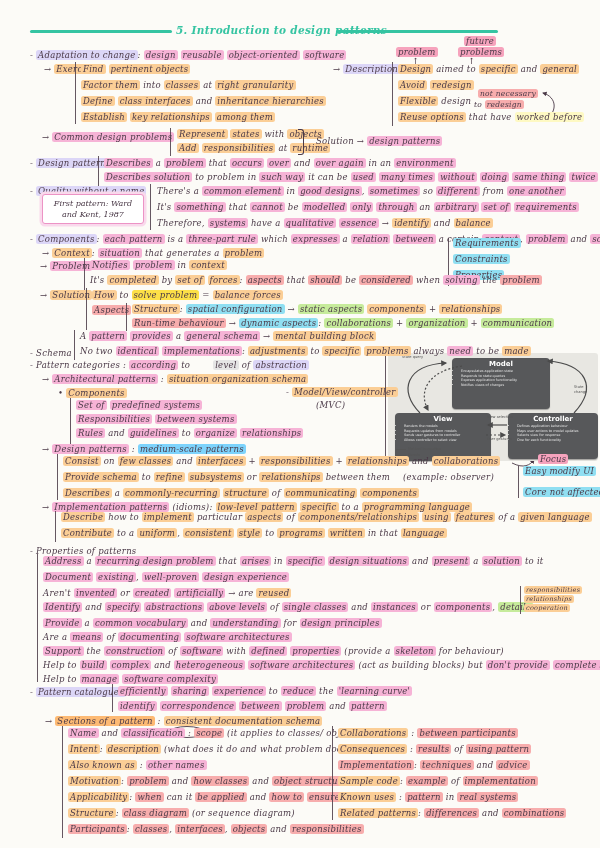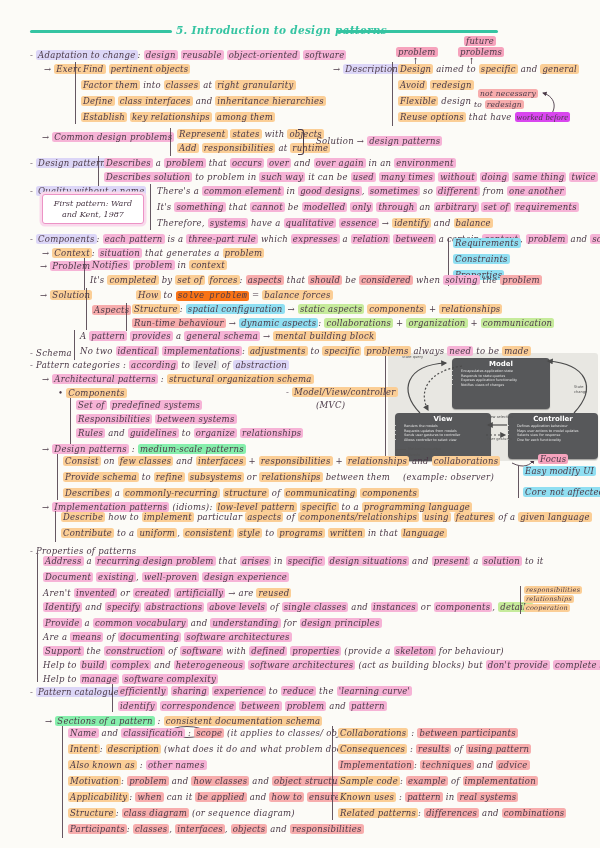--- a/index.html
+++ b/index.html
@@ -114,21 +114,21 @@
     <div class="t" style="left: 81px; top: 80px;"><span class="hl" style="background: rgb(251, 206, 150);">Factor them</span><span> into </span><span class="hl" style="background: rgb(251, 206, 150);">classes</span><span> at </span><span class="hl" style="background: rgb(251, 206, 150);">right granularity</span></div>
     <div class="t" style="left: 81px; top: 96px;"><span class="hl" style="background: rgb(251, 206, 150);">Define</span><span> </span><span class="hl" style="background: rgb(251, 206, 150);">class interfaces</span><span> and </span><span class="hl" style="background: rgb(251, 206, 150);">inheritance hierarchies</span></div>
     <div class="t" style="left: 81px; top: 112px;"><span class="hl" style="background: rgb(251, 206, 150);">Establish</span><span> </span><span class="hl" style="background: rgb(251, 206, 150);">key relationships</span><span> </span><span class="hl" style="background: rgb(251, 206, 150);">among them</span></div>
     <div class="t" style="left: 333px; top: 64px;"><span>→ </span><span class="hl" style="background: rgb(220, 214, 247);">Description</span><span>:</span></div>
     <div class="v" style="left: 392px; top: 62px; height: 64px;"></div>
     <div class="t" style="left: 398px; top: 64px;"><span class="hl" style="background: rgb(251, 206, 150);">Design</span><span> aimed to </span><span class="hl" style="background: rgb(251, 206, 150);">specific</span><span> and </span><span class="hl" style="background: rgb(251, 206, 150);">general</span></div>
     <div class="t" style="left: 398px; top: 80px;"><span class="hl" style="background: rgb(251, 206, 150);">Avoid</span><span> </span><span class="hl" style="background: rgb(251, 206, 150);">redesign</span></div>
     <div class="t" style="left: 398px; top: 96px;"><span class="hl" style="background: rgb(251, 206, 150);">Flexible</span><span> design</span></div>
     <div class="t" style="left: 478px; top: 88px; font-size: 7.5px;"><span class="hl" style="background: rgb(247, 173, 173);">not necessary</span></div>
     <div class="t" style="left: 474px; top: 99px; font-size: 7.5px;"><span>to </span><span class="hl" style="background: rgb(247, 173, 173);">redesign</span></div>
-    <div class="t" style="left: 398px; top: 112px;"><span class="hl" style="background: rgb(251, 206, 150);">Reuse options</span><span> that have </span><span class="hl" style="background: #d946ef; font-family: Liberation Serif, serif;">worked before</span></div>
+    <div class="t" style="left: 398px; top: 112px;"><span class="hl" style="background: rgb(251, 206, 150);">Reuse options</span><span> that have </span><span class="hl" style="background: #fef9c3;">worked before</span></div>
     <div class="t" style="left: 42px; top: 132px;"><span>→ </span><span class="hl" style="background: rgb(246, 179, 214);">Common design problems</span></div>
     <div class="v" style="left: 170px; top: 128px; height: 28px;"></div>
     <div class="t" style="left: 177px; top: 129px;"><span class="hl" style="background: rgb(251, 206, 150);">Represent</span><span> </span><span class="hl" style="background: rgb(251, 206, 150);">states</span><span> with </span><span class="hl" style="background: rgb(251, 206, 150);">objects</span></div>
     <div class="t" style="left: 177px; top: 143px;"><span class="hl" style="background: rgb(251, 206, 150);">Add</span><span> </span><span class="hl" style="background: rgb(251, 206, 150);">responsibilities</span><span> at </span><span class="hl" style="background: rgb(251, 206, 150);">runtime</span></div>
     <div class="br" style="left: 298px; top: 129px; height: 24px;"></div>
     <div class="t" style="left: 316px; top: 136px;"><span>Solution → </span><span class="hl" style="background: rgb(246, 179, 214);">design patterns</span></div>
     <div class="t" style="left: 30px; top: 158px;"><span>- </span><span class="hl" style="background: rgb(220, 214, 247);">Design pattern</span></div>
     <div class="v" style="left: 98px; top: 156px; height: 30px;"></div>
     <div class="t" style="left: 104px; top: 158px;"><span class="hl" style="background: rgb(246, 179, 214);">Describes</span><span> a </span><span class="hl" style="background: rgb(246, 179, 214);">problem</span><span> that </span><span class="hl" style="background: rgb(246, 179, 214);">occurs</span><span> </span><span class="hl" style="background: rgb(246, 179, 214);">over</span><span> and </span><span class="hl" style="background: rgb(246, 179, 214);">over again</span><span> in an </span><span class="hl" style="background: rgb(246, 179, 214);">environment</span></div>
     <div class="t" style="left: 104px; top: 172px;"><span class="hl" style="background: rgb(246, 179, 214);">Describes solution</span><span> to problem in </span><span class="hl" style="background: rgb(246, 179, 214);">such way</span><span> it can be </span><span class="hl" style="background: rgb(246, 179, 214);">used</span><span> </span><span class="hl" style="background: rgb(246, 179, 214);">many times</span><span> </span><span class="hl" style="background: rgb(246, 179, 214);">without</span><span> </span><span class="hl" style="background: rgb(246, 179, 214);">doing</span><span> </span><span class="hl" style="background: rgb(246, 179, 214);">same thing</span><span> </span><span class="hl" style="background: rgb(246, 179, 214);">twice</span></div>
@@ -146,40 +146,40 @@
     <div class="v" style="left: 448px; top: 238px; height: 48px;"></div>
     <div class="t" style="left: 453px; top: 238px;"><span class="hl" style="background: rgb(144, 223, 242);">Requirements</span></div>
     <div class="t" style="left: 453px; top: 254px;"><span class="hl" style="background: rgb(144, 223, 242);">Constraints</span></div>
     <div class="t" style="left: 453px; top: 270px;"><span class="hl" style="background: rgb(144, 223, 242);">Properties</span></div>
     <div class="t" style="left: 40px; top: 261px;"><span>→ </span><span class="hl" style="background: rgb(246, 179, 214);">Problem</span></div>
     <div class="v" style="left: 84px; top: 258px; height: 32px;"></div>
     <div class="t" style="left: 90px; top: 260px;"><span class="hl" style="background: rgb(246, 179, 214);">Notifies</span><span> </span><span class="hl" style="background: rgb(246, 179, 214);">problem</span><span> in </span><span class="hl" style="background: rgb(251, 206, 150);">context</span></div>
     <div class="t" style="left: 90px; top: 275px;"><span>It's </span><span class="hl" style="background: rgb(251, 206, 150);">completed</span><span> by </span><span class="hl" style="background: rgb(251, 206, 150);">set of</span><span> </span><span class="hl" style="background: rgb(251, 206, 150);">forces</span><span>: </span><span class="hl" style="background: rgb(247, 173, 173);">aspects</span><span> that </span><span class="hl" style="background: rgb(247, 173, 173);">should</span><span> be </span><span class="hl" style="background: rgb(247, 173, 173);">considered</span><span> when </span><span class="hl" style="background: rgb(246, 179, 214);">solving</span><span> the </span><span class="hl" style="background: rgb(247, 173, 173);">problem</span></div>
     <div class="t" style="left: 40px; top: 290px;"><span>→ </span><span class="hl" style="background: rgb(251, 206, 150);">Solution</span></div>
     <div class="v" style="left: 86px; top: 288px; height: 42px;"></div>
-    <div class="t" style="left: 92px; top: 290px;"><span class="hl" style="background: rgb(251, 206, 150); margin-left: 44px;">How</span><span> to </span><span class="hl" style="background: #f97316; font-family: Liberation Mono, monospace;">solve problem</span><span> = </span><span class="hl" style="background: rgb(251, 206, 150);">balance forces</span></div>
+    <div class="t" style="left: 92px; top: 290px;"><span class="hl" style="background: rgb(251, 206, 150);">How</span><span> to </span><span class="hl" style="background: #fde047;">solve problem</span><span> = </span><span class="hl" style="background: rgb(251, 206, 150);">balance forces</span></div>
     <div class="t" style="left: 92px; top: 305px;"><span class="hl" style="background: rgb(247, 173, 173);">Aspects</span></div>
     <div class="v" style="left: 126px; top: 303px; height: 28px;"></div>
     <div class="t" style="left: 132px; top: 304px;"><span class="hl" style="background: rgb(251, 206, 150);">Structure</span><span>: </span><span class="hl" style="background: rgb(144, 223, 242);">spatial configuration</span><span> → </span><span class="hl" style="background: rgb(198, 235, 155);">static aspects</span><span>  </span><span class="hl" style="background: rgb(251, 206, 150);">components</span><span> + </span><span class="hl" style="background: rgb(251, 206, 150);">relationships</span></div>
     <div class="t" style="left: 132px; top: 318px;"><span class="hl" style="background: rgb(247, 173, 173);">Run-time behaviour</span><span> → </span><span class="hl" style="background: rgb(144, 223, 242);">dynamic aspects</span><span>: </span><span class="hl" style="background: rgb(198, 235, 155);">collaborations</span><span> + </span><span class="hl" style="background: rgb(198, 235, 155);">organization</span><span> + </span><span class="hl" style="background: rgb(198, 235, 155);">communication</span></div>
     <div class="t" style="left: 30px; top: 348px;"><span>- Schema</span></div>
     <div class="v" style="left: 74px; top: 330px; height: 30px;"></div>
     <div class="t" style="left: 80px; top: 331px;"><span>A </span><span class="hl" style="background: rgb(246, 179, 214);">pattern</span><span> </span><span class="hl" style="background: rgb(246, 179, 214);">provides</span><span> a </span><span class="hl" style="background: rgb(246, 179, 214);">general schema</span><span> → </span><span class="hl" style="background: rgb(251, 206, 150);">mental building block</span></div>
     <div class="t" style="left: 80px; top: 346px;"><span>No two </span><span class="hl" style="background: rgb(246, 179, 214);">identical</span><span> </span><span class="hl" style="background: rgb(246, 179, 214);">implementations</span><span>: </span><span class="hl" style="background: rgb(251, 206, 150);">adjustments</span><span> to </span><span class="hl" style="background: rgb(251, 206, 150);">specific</span><span> </span><span class="hl" style="background: rgb(251, 206, 150);">problems</span><span> always </span><span class="hl" style="background: rgb(246, 179, 214);">need</span><span> to be </span><span class="hl" style="background: rgb(251, 206, 150);">made</span></div>
-    <div class="t" style="left: 30px; top: 360px;"><span>- Pattern categories : </span><span class="hl" style="background: rgb(246, 179, 214);">according</span><span> to </span><span class="hl" style="background: #e5e5e5;">level</span><span> of </span><span class="hl" style="background: rgb(220, 214, 247);">abstraction</span></div>
-    <div class="t" style="left: 42px; top: 374px;"><span>→ </span><span class="hl" style="background: rgb(246, 179, 214);">Architectural patterns</span><span> : </span><span class="hl" style="background: rgb(251, 206, 150);">structural organization schema</span></div>
+    <div class="t" style="left: 30px; top: 360px;"><span>- Pattern categories : </span><span class="hl" style="background: rgb(246, 179, 214);">according</span><span> to </span><span class="hl" style="background: #e5e5e5; margin-left: 20px;">level</span><span> of </span><span class="hl" style="background: rgb(220, 214, 247);">abstraction</span></div>
+    <div class="t" style="left: 42px; top: 374px;"><span>→ </span><span class="hl" style="background: rgb(246, 179, 214);">Architectural patterns</span><span> : </span><span class="hl" style="background: rgb(251, 206, 150);">situation organization schema</span></div>
     <div class="t" style="left: 58px; top: 388px;"><span>• </span><span class="hl" style="background: rgb(251, 206, 150);">Components</span></div>
     <div class="v" style="left: 70px; top: 398px; height: 46px;"></div>
     <div class="t" style="left: 76px; top: 400px;"><span class="hl" style="background: rgb(246, 179, 214);">Set of</span><span> </span><span class="hl" style="background: rgb(246, 179, 214);">predefined systems</span></div>
     <div class="t" style="left: 76px; top: 414px;"><span class="hl" style="background: rgb(246, 179, 214);">Responsibilities</span><span> </span><span class="hl" style="background: rgb(246, 179, 214);">between systems</span></div>
     <div class="t" style="left: 76px; top: 428px;"><span class="hl" style="background: rgb(246, 179, 214);">Rules</span><span> and </span><span class="hl" style="background: rgb(246, 179, 214);">guidelines</span><span> to </span><span class="hl" style="background: rgb(246, 179, 214);">organize</span><span> </span><span class="hl" style="background: rgb(246, 179, 214);">relationships</span></div>
     <div class="t" style="left: 286px; top: 387px;"><span>- </span><span class="hl" style="background: rgb(251, 206, 150);">Model/View/controller</span></div>
     <div class="t" style="left: 316px; top: 400px;"><span>(MVC)</span></div>
     <div class="v" style="left: 385px; top: 356px; height: 102px;"></div>
-    <div class="t" style="left: 42px; top: 444px;"><span>→ </span><span class="hl" style="background: rgb(246, 179, 214);">Design patterns</span><span> : </span><span class="hl" style="background: #86efac; text-align: center;">medium-scale patterns</span></div>
+    <div class="t" style="left: 42px; top: 444px;"><span>→ </span><span class="hl" style="background: rgb(246, 179, 214);">Design patterns</span><span> : </span><span class="hl" style="background: #7dd3fc; text-align: center;">medium-scale patterns</span></div>
     <div class="v" style="left: 57px; top: 454px; height: 46px;"></div>
     <div class="t" style="left: 63px; top: 456px;"><span class="hl" style="background: rgb(251, 206, 150);">Consist</span><span> on </span><span class="hl" style="background: rgb(251, 206, 150);">few classes</span><span> and </span><span class="hl" style="background: rgb(251, 206, 150);">interfaces</span><span> + </span><span class="hl" style="background: rgb(251, 206, 150);">responsibilities</span><span> + </span><span class="hl" style="background: rgb(251, 206, 150);">relationships</span><span> and </span><span class="hl" style="background: rgb(251, 206, 150);">collaborations</span></div>
     <div class="t" style="left: 538px; top: 454px;"><span class="hl" style="background: rgb(246, 163, 189);">Focus</span></div>
     <div class="t" style="left: 63px; top: 472px;"><span class="hl" style="background: rgb(251, 206, 150);">Provide schema</span><span> to </span><span class="hl" style="background: rgb(251, 206, 150);">refine</span><span> </span><span class="hl" style="background: rgb(251, 206, 150);">subsystems</span><span> or </span><span class="hl" style="background: rgb(251, 206, 150);">relationships</span><span> between them</span></div>
     <div class="t" style="left: 403px; top: 472px;"><span>(example: observer)</span></div>
     <div class="v" style="left: 518px; top: 466px; height: 32px;"></div>
     <div class="t" style="left: 523px; top: 466px;"><span class="hl" style="background: rgb(144, 223, 242);">Easy modify UI</span></div>
     <div class="t" style="left: 523px; top: 487px;"><span class="hl" style="background: rgb(144, 223, 242);">Core not affected</span></div>
     <div class="t" style="left: 63px; top: 488px;"><span class="hl" style="background: rgb(251, 206, 150);">Describes</span><span> a </span><span class="hl" style="background: rgb(251, 206, 150);">commonly-recurring</span><span> </span><span class="hl" style="background: rgb(251, 206, 150);">structure</span><span> of </span><span class="hl" style="background: rgb(251, 206, 150);">communicating</span><span> </span><span class="hl" style="background: rgb(251, 206, 150);">components</span></div>
     <div class="t" style="left: 42px; top: 502px;"><span>→ </span><span class="hl" style="background: rgb(246, 179, 214);">Implementation patterns</span><span> (idioms): </span><span class="hl" style="background: rgb(251, 206, 150);">low-level pattern</span><span> </span><span class="hl" style="background: rgb(251, 206, 150);">specific</span><span> to a </span><span class="hl" style="background: rgb(251, 206, 150);">programming language</span></div>
@@ -198,21 +198,21 @@
     <div class="t" style="left: 524px; top: 603px; font-size: 6.5px;"><span class="hl" style="background: rgb(251, 206, 150);">cooperation</span></div>
     <div class="t" style="left: 43px; top: 618px;"><span class="hl" style="background: rgb(246, 179, 214);">Provide</span><span> a </span><span class="hl" style="background: rgb(246, 179, 214);">common vocabulary</span><span> and </span><span class="hl" style="background: rgb(246, 179, 214);">understanding</span><span> for </span><span class="hl" style="background: rgb(246, 179, 214);">design principles</span></div>
     <div class="t" style="left: 43px; top: 632px;"><span>Are a </span><span class="hl" style="background: rgb(246, 179, 214);">means</span><span> of </span><span class="hl" style="background: rgb(246, 179, 214);">documenting</span><span> </span><span class="hl" style="background: rgb(246, 179, 214);">software architectures</span></div>
     <div class="t" style="left: 43px; top: 646px;"><span class="hl" style="background: rgb(246, 179, 214);">Support</span><span> the </span><span class="hl" style="background: rgb(246, 179, 214);">construction</span><span> of </span><span class="hl" style="background: rgb(246, 179, 214);">software</span><span> with </span><span class="hl" style="background: rgb(246, 179, 214);">defined</span><span> </span><span class="hl" style="background: rgb(246, 179, 214);">properties</span><span> (provide a </span><span class="hl" style="background: rgb(246, 179, 214);">skeleton</span><span> for behaviour)</span></div>
     <div class="t" style="left: 43px; top: 660px;"><span>Help to </span><span class="hl" style="background: rgb(246, 179, 214);">build</span><span> </span><span class="hl" style="background: rgb(246, 179, 214);">complex</span><span> and </span><span class="hl" style="background: rgb(246, 179, 214);">heterogeneous</span><span> </span><span class="hl" style="background: rgb(246, 179, 214);">software architectures</span><span> (act as building blocks) but </span><span class="hl" style="background: rgb(246, 179, 214);">don't provide</span><span> </span><span class="hl" style="background: rgb(246, 179, 214);">complete solutions</span></div>
     <div class="t" style="left: 43px; top: 674px;"><span>Help to </span><span class="hl" style="background: rgb(246, 179, 214);">manage</span><span> </span><span class="hl" style="background: rgb(246, 179, 214); text-align: center;">software complexity</span></div>
     <div class="t" style="left: 30px; top: 687px;"><span>- </span><span class="hl" style="background: rgb(220, 214, 247);">Pattern catalogues</span></div>
     <div class="v" style="left: 112px; top: 684px; height: 28px;"></div>
     <div class="t" style="left: 118px; top: 686px;"><span class="hl" style="background: rgb(246, 179, 214);">efficiently</span><span> </span><span class="hl" style="background: rgb(246, 179, 214);">sharing</span><span> </span><span class="hl" style="background: rgb(246, 179, 214);">experience</span><span> to </span><span class="hl" style="background: rgb(246, 179, 214);">reduce</span><span> the </span><span class="hl" style="background: rgb(246, 179, 214);">'learning curve'</span></div>
     <div class="t" style="left: 118px; top: 701px;"><span class="hl" style="background: rgb(246, 179, 214);">identify</span><span> </span><span class="hl" style="background: rgb(246, 179, 214);">correspondence</span><span> </span><span class="hl" style="background: rgb(246, 179, 214);">between</span><span> </span><span class="hl" style="background: rgb(246, 179, 214);">problem</span><span> and </span><span class="hl" style="background: rgb(246, 179, 214);">pattern</span></div>
-    <div class="t" style="left: 45px; top: 716px;"><span>→ </span><span class="hl" style="background: #86efac; text-align: right;">Sections of a pattern</span><span> : </span><span class="hl" style="background: rgb(251, 206, 150);">consistent documentation schema</span></div>
+    <div class="t" style="left: 45px; top: 716px;"><span>→ </span><span class="hl" style="background: #fdba74; text-align: right;">Sections of a pattern</span><span> : </span><span class="hl" style="background: rgb(251, 206, 150);">consistent documentation schema</span></div>
     <div class="v" style="left: 62px; top: 726px; height: 112px;"></div>
     <div class="t" style="left: 68px; top: 728px;"><span class="hl" style="background: rgb(246, 179, 214);">Name</span><span> and </span><span class="hl" style="background: rgb(246, 179, 214);">classification</span><span> : </span><span class="hl" style="background: rgb(247, 173, 173);">scope</span><span> (it applies to classes/ objects)</span></div>
     <div class="t" style="left: 68px; top: 744px;"><span class="hl" style="background: rgb(251, 206, 150);">Intent</span><span>: </span><span class="hl" style="background: rgb(251, 206, 150);">description</span><span> (what does it do and what problem does it solve)</span></div>
     <div class="t" style="left: 68px; top: 760px;"><span class="hl" style="background: rgb(251, 206, 150);">Also known as</span><span> : </span><span class="hl" style="background: rgb(246, 179, 214);">other names</span></div>
     <div class="t" style="left: 68px; top: 776px;"><span class="hl" style="background: rgb(251, 206, 150);">Motivation</span><span>: </span><span class="hl" style="background: rgb(247, 173, 173);">problem</span><span> and </span><span class="hl" style="background: rgb(247, 173, 173);">how classes</span><span> and </span><span class="hl" style="background: rgb(247, 173, 173);">object structures</span><span> </span><span class="hl" style="background: rgb(247, 173, 173);">solve</span><span> it.</span></div>
     <div class="t" style="left: 68px; top: 792px;"><span class="hl" style="background: rgb(251, 206, 150);">Applicability</span><span>: </span><span class="hl" style="background: rgb(247, 173, 173);">when</span><span> can it </span><span class="hl" style="background: rgb(247, 173, 173);">be applied</span><span> and </span><span class="hl" style="background: rgb(247, 173, 173);">how to</span><span> </span><span class="hl" style="background: rgb(247, 173, 173);">ensure</span></div>
     <div class="t" style="left: 68px; top: 808px;"><span class="hl" style="background: rgb(251, 206, 150);">Structure</span><span>: </span><span class="hl" style="background: rgb(247, 173, 173);">class diagram</span><span> (or sequence diagram)</span></div>
     <div class="t" style="left: 68px; top: 824px;"><span class="hl" style="background: rgb(247, 173, 173);">Participants</span><span>: </span><span class="hl" style="background: rgb(247, 173, 173);">classes</span><span>, </span><span class="hl" style="background: rgb(247, 173, 173);">interfaces</span><span>, </span><span class="hl" style="background: rgb(247, 173, 173);">objects</span><span> and </span><span class="hl" style="background: rgb(247, 173, 173);">responsibilities</span></div>
     <div class="v" style="left: 332px; top: 726px; height: 94px;"></div>
     <div class="t" style="left: 338px; top: 728px;"><span class="hl" style="background: rgb(251, 206, 150);">Collaborations</span><span> : </span><span class="hl" style="background: rgb(247, 173, 173);">between participants</span></div>

